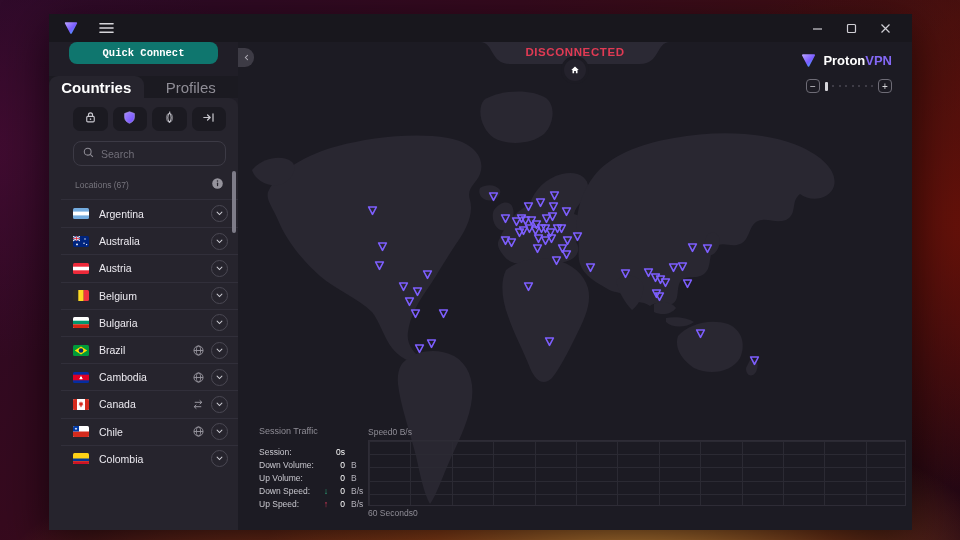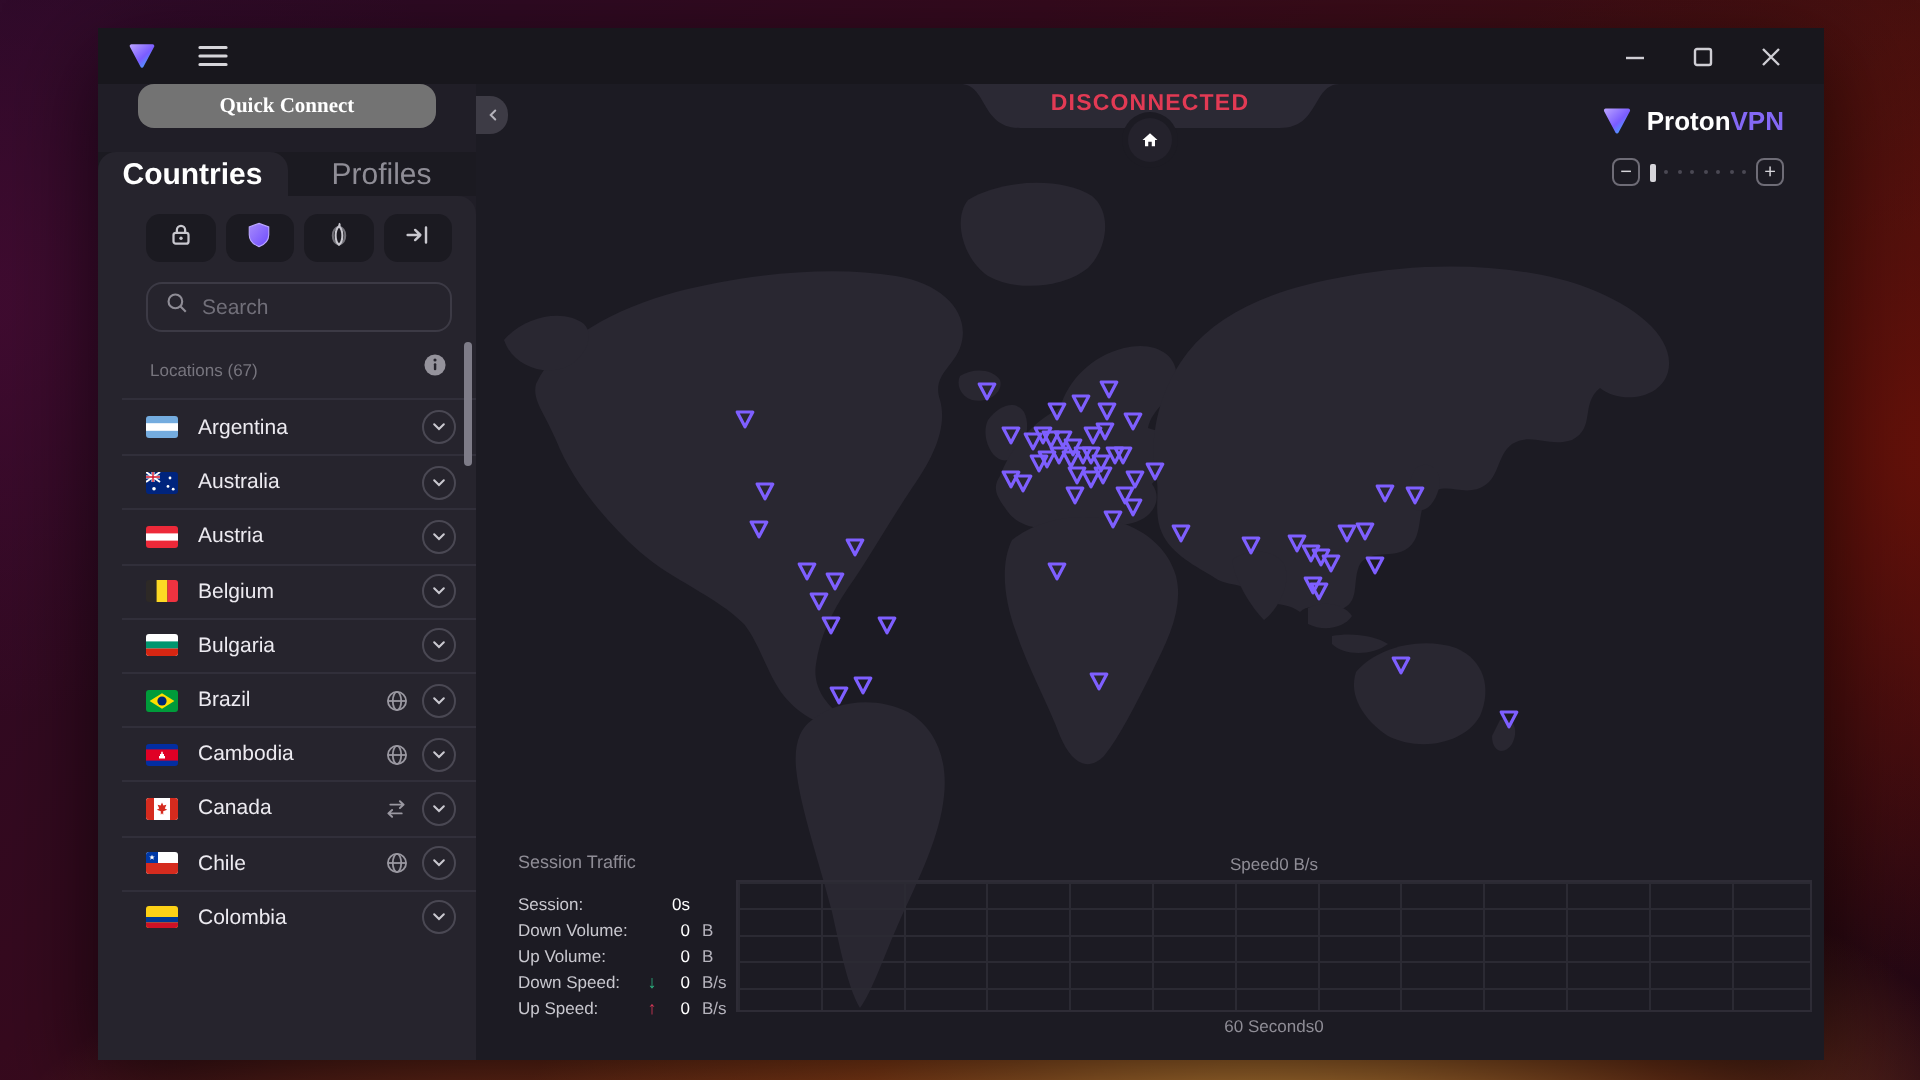--- a/index.html
+++ b/index.html
@@ -32,22 +32,22 @@
   
   .sidebar { width:189px; flex:none; background:#201e27; display:flex; flex-direction:column; position:relative; }
   .status-block { padding:12px 14px 0 14px; height:66px; }
   .warning-row { display:flex; align-items:center; gap:5px; }
   .warning-text { color:#e23a54; font-size:10.5px; font-weight:bold; }
   .ip-row { display:flex; align-items:center; gap:6px; margin-top:9px; }
   .ip-label { color:#c9c8cf; font-size:10px; }
   .ip-blur { width:78px; height:12px; background:#5b5964; border-radius:6px; filter:blur(4px); opacity:.85; }
   .quick-connect {
     margin:0 20px; height:22px; border:none; border-radius:8px;
-    background:#737373; color:#fff; font-size:10.5px; font-weight:600;
-    font-family:Liberation Serif, serif; cursor:pointer;
+    background:#0f766e; color:#fff; font-size:10.5px; font-weight:600;
+    font-family:Liberation Mono, monospace; cursor:pointer;
   }
   .tab-bar { display:flex; height:22px; margin-top:12px; background:#1b1a21; }
   .tab { flex:1; display:flex; align-items:center; justify-content:center; font-size:15px; color:#8f8d96; cursor:pointer; }
   .tab.active { background:#26242d; border-radius:9px 9px 0 0; color:#fff; font-weight:600; }
   .panel { flex:1; background:#26242d; border-radius:0 9px 0 0; display:flex; flex-direction:column; min-height:0; position:relative;padding-left:12px; }
   .filters { display:flex; gap:5px; padding:9px 12px 5px 12px; }
   .filter-btn { width:37px; height:24px; background:#1b1a21; border:none; border-radius:7px; display:flex; align-items:center; justify-content:center; cursor:pointer; }
   .search-box { margin:5px 12px 0 12px; height:25px; border:1px solid #3c3a45; border-radius:8px; display:flex; align-items:center; padding:0 8px; gap:6px; }
   .search-box input { flex:1; background:transparent; border:none; outline:none; color:#d6d5da; font-size:10.5px; font-family:"Liberation Sans",sans-serif; }
   .search-box input::placeholder { color:#716f79; }
@@ -81,21 +81,21 @@
   
   .session-stats { position:absolute; left:21px; top:384px; width:106px; }
   .session-title { color:#8f8d96; font-size:9px; margin-bottom:9px; }
   .stat-row { display:grid; grid-template-columns:62px 10px 14px 20px; align-items:center; height:13.2px; }
   .s-label { color:#c9c8cf; font-size:8.5px; }
   .s-arrow { font-size:9px; text-align:center; }
   .s-arrow.down { color:#2cae7e; } .s-arrow.up { color:#e0395a; }
   .s-value { color:#fff; font-size:8.5px; text-align:right; }
   .s-unit { color:#b5b3bc; font-size:8.5px; padding-left:6px; }
   .chart { position:absolute; left:130px; top:385px; right:6px; }
-  .chart-head,.chart-foot { display:flex; justify-content:center; color:#8f8d96; font-size:8.5px; }
+  .chart-head,.chart-foot { display:flex; justify-content:flex-start; color:#8f8d96; font-size:8.5px; }
   .chart-grid {
     height:66px; margin-top:3px; margin-bottom:2px;
     border:1px solid #2e2c36;
     background-image:
       repeating-linear-gradient(to right, #2b2a33 0 1px, transparent 1px 41.4px),
       repeating-linear-gradient(to bottom, #2b2a33 0 1px, transparent 1px 13.2px);
   }
 </style>
 </head>
 <body>

